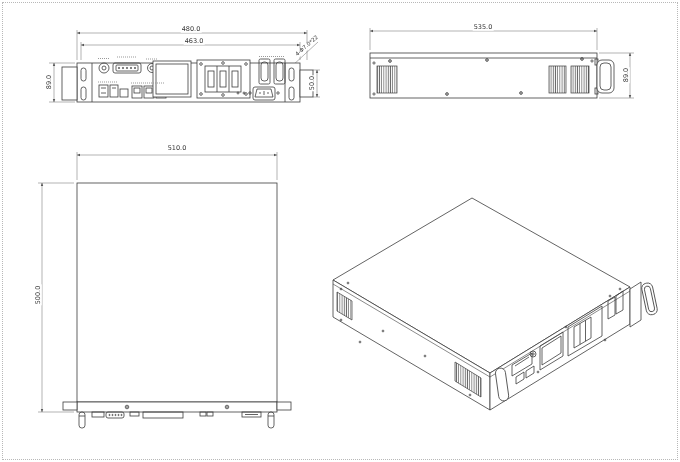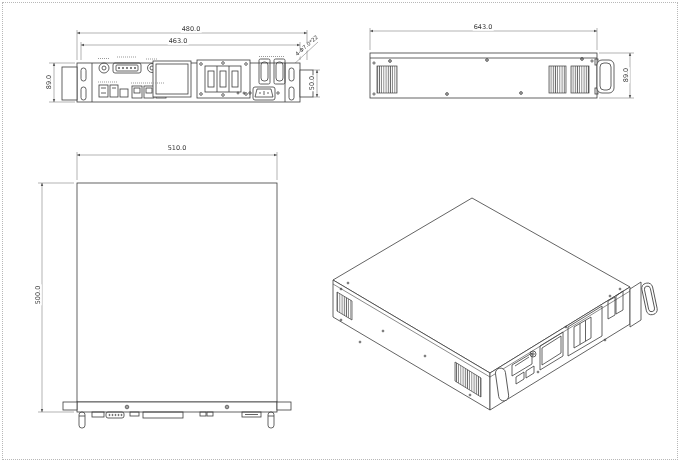--- a/index.html
+++ b/index.html
@@ -265,21 +265,21 @@
       <g>
         <rect x="497" y="368" width="10" height="33" rx="5" fill="#fff" transform="rotate(-8 502 384)"></rect>
         <polygon points="630,289 641,282 641,320 630,327" fill="#fff"></polygon>
         <rect x="644" y="283" width="11" height="32" rx="5" fill="#fff" transform="rotate(-12 649 299)"></rect>
         <rect x="646.5" y="286" width="6" height="26" rx="3" transform="rotate(-12 649 299)"></rect>
       </g>
     </g>
   </svg>
 
   <span class="dim" style="left:191px;top:29px">480.0</span>
-  <span class="dim" style="left:178px;top:41px">463.0</span>
+  <span class="dim" style="left:194px;top:41px">463.0</span>
   <span class="dim v" style="left:49px;top:82px">89.0</span>
   <span class="dim v" style="left:312px;top:83px">50.0</span>
   <span class="dim diag" style="left:307px;top:46px">4-Φ7.0*22</span>
-  <span class="dim" style="left:483px;top:27px">643.0</span>
+  <span class="dim" style="left:483px;top:27px">535.0</span>
   <span class="dim v" style="left:626px;top:75px">89.0</span>
   <span class="dim" style="left:177px;top:148px">510.0</span>
   <span class="dim v" style="left:38px;top:295px">500.0</span>
 </div>
 
 </body></html>

